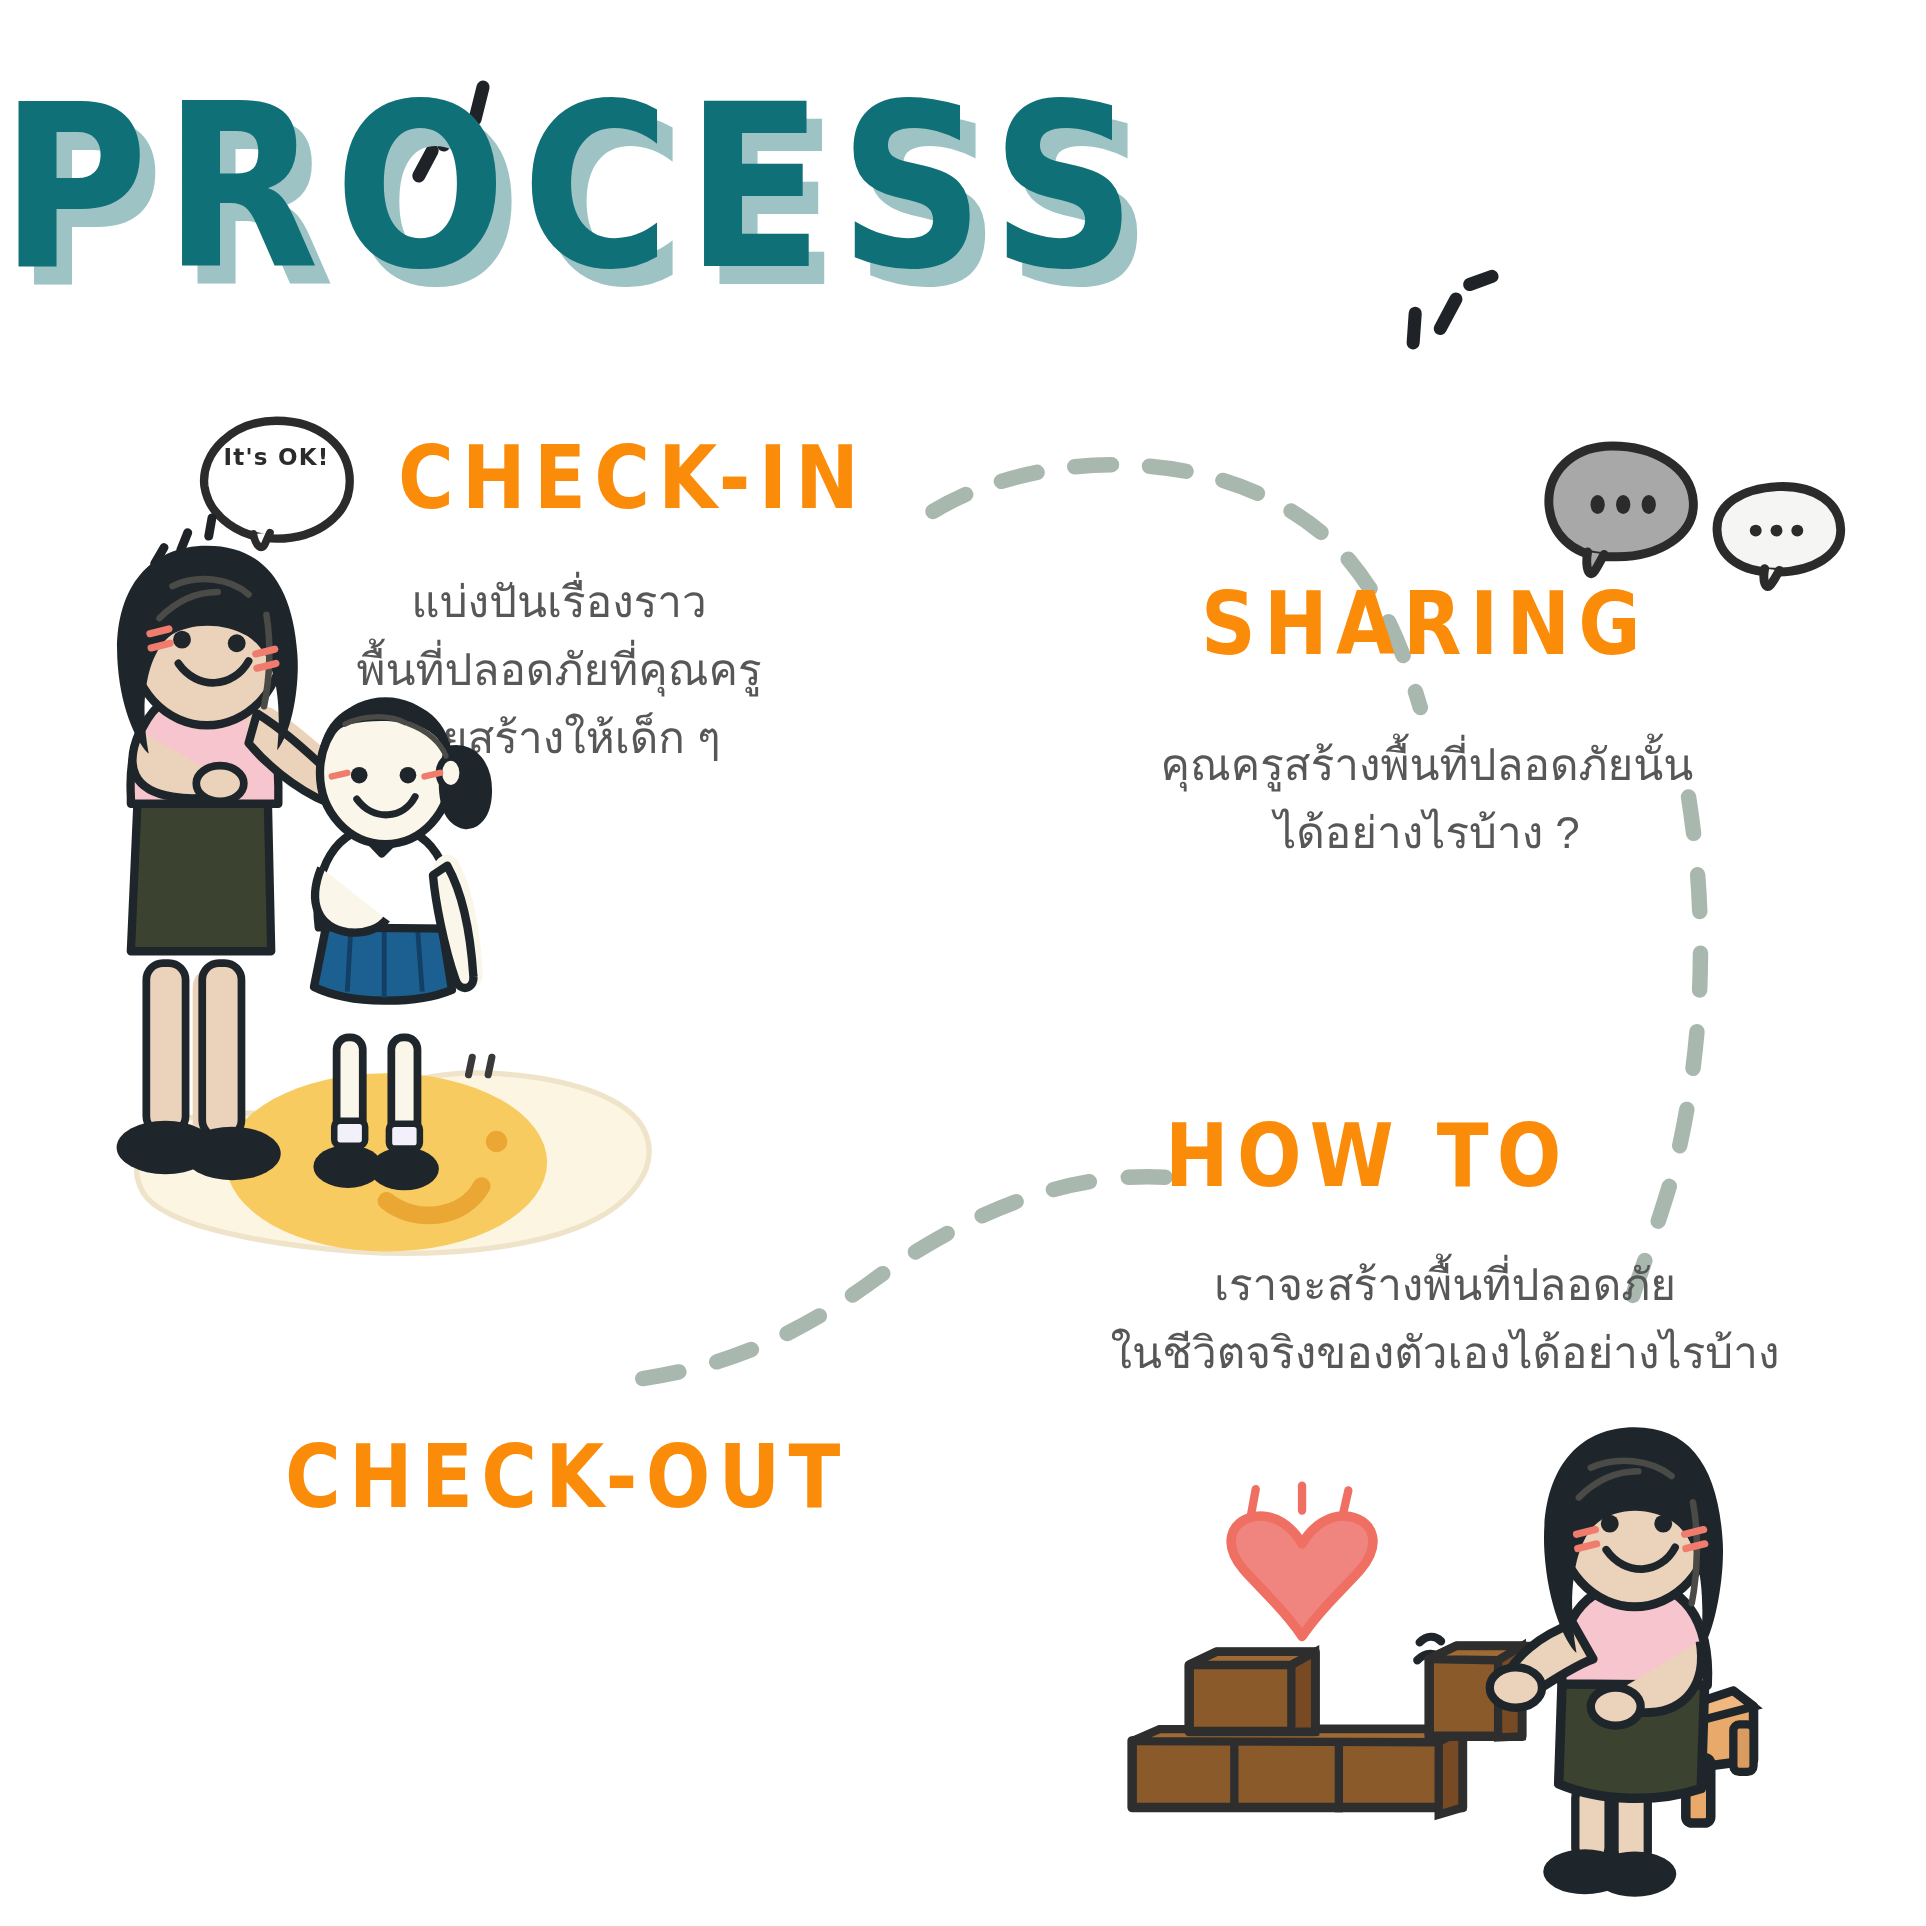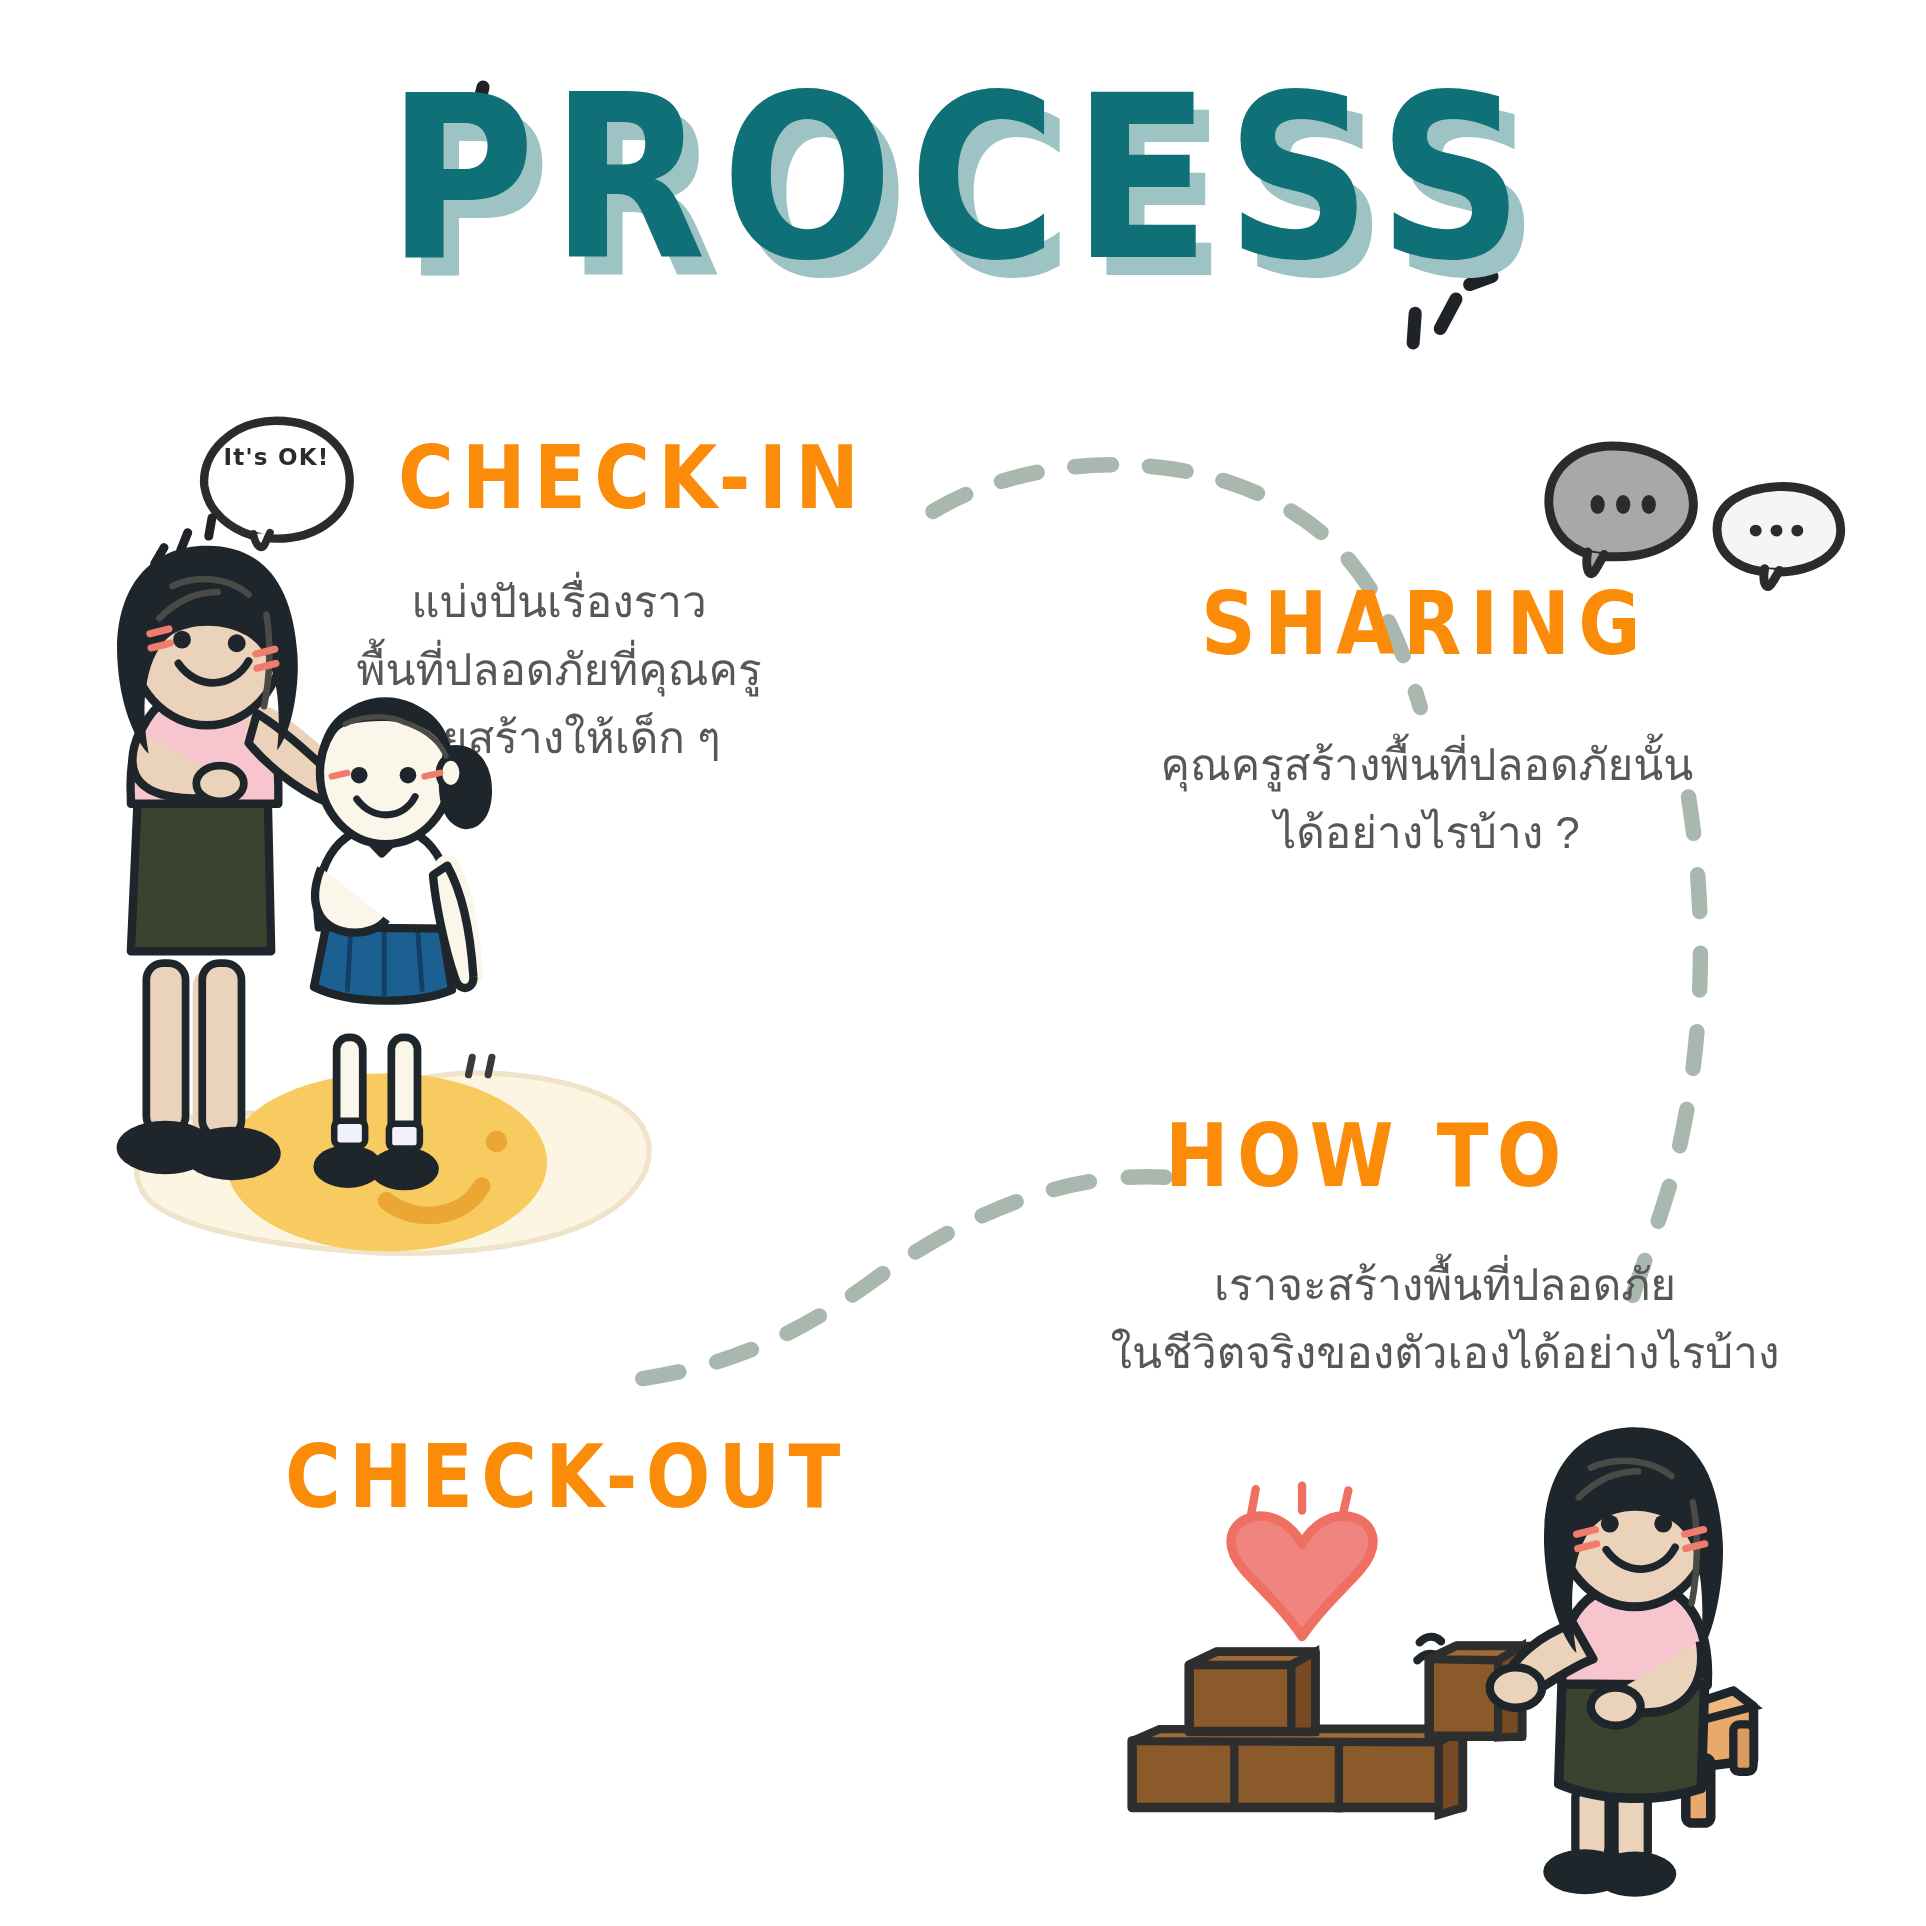--- a/index.html
+++ b/index.html
@@ -5,21 +5,21 @@
   html,body{margin:0;padding:0;background:#fff;}
   body{
     width:1926px;height:1926px;position:relative;overflow:hidden;
     font-family:"Liberation Sans","DejaVu Sans",sans-serif;
     background:#ffffff;
   }
   .stage{position:absolute;inset:0;}
   .abs{position:absolute;}
 
   
-  #title-wrap{left:0;top:78px;width:1926px;text-align:center;}
+  #title-wrap{left:0;top:87px;width:1926px;}
   #page-title{
     display:inline-block;
     font-family:"DejaVu Sans",sans-serif;
     font-size:202px;font-weight:700;
     letter-spacing:15.5px;
     color:#107078;
     text-shadow:15.5px 15.5px 0 #9dc3c4;
     line-height:1;
     transform:scaleY(1.12);
   }

